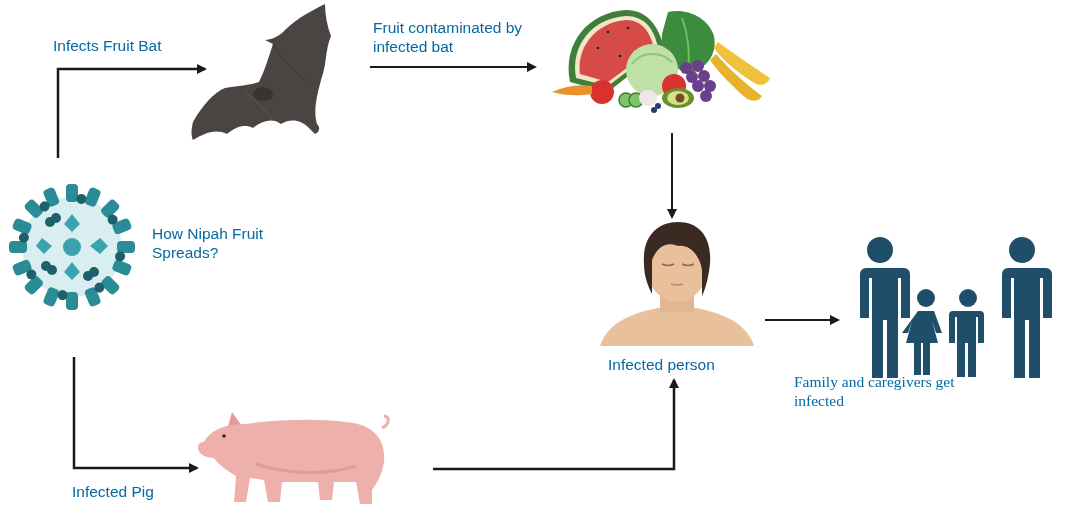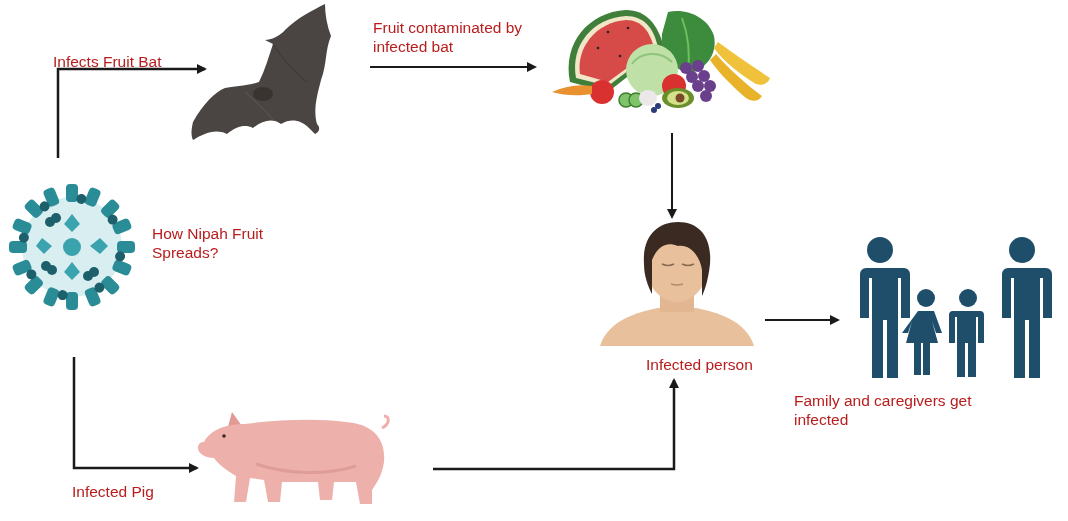--- a/index.html
+++ b/index.html
@@ -1,18 +1,18 @@
 <!DOCTYPE html>
 <html><head>
 <meta charset="utf-8">
 <style>
   html, body { margin:0; padding:0; background:#ffffff; }
   body { width:1068px; height:521px; position:relative; overflow:hidden;
          font-family:"Liberation Sans", sans-serif; color:#2b2b2b; }
-  .lbl { position:absolute; font-size:15.5px; line-height:19px; color:#b91c1c; white-space:pre-line; }
+  .lbl { position:absolute; font-size:15.5px; line-height:19px; color:#0369a1; white-space:pre-line; }
   svg.layer { position:absolute; left:0; top:0; }
   .icon { position:absolute; }
 </style>
 </head>
 <body>
 
 <svg class="layer" width="1068" height="521">
   <defs>
     <marker id="ah" markerWidth="10" markerHeight="10" refX="8" refY="5" orient="auto" markerUnits="userSpaceOnUse">
       <path d="M0,0 L10,5 L0,10 z" fill="#1a1a1a"></path>
@@ -31,28 +31,28 @@
     <polyline points="74,357 74,468 197,468" fill="none" stroke="#1a1a1a" stroke-width="2.5" marker-end="url(#ah)"></polyline>
   </g>
   <g>
     <polyline points="433,469 674,469 674,380" fill="none" stroke="#1a1a1a" stroke-width="2.5" marker-end="url(#ah)"></polyline>
   </g>
   <g>
     <line x1="765" y1="320" x2="838" y2="320" stroke="#1a1a1a" stroke-width="1.8" marker-end="url(#ah)"></line>
   </g>
 </svg>
 
-<div class="lbl" style="left:53px;top:52px;text-align:center;">Infects Fruit Bat</div>
+<div class="lbl" style="left:53px;top:36px;text-align:center;">Infects Fruit Bat</div>
 <div class="lbl" style="left:373px;top:18px;">Fruit contaminated by
 infected bat</div>
 <div class="lbl" style="left:152px;top:224px;">How Nipah Fruit
 Spreads?</div>
 <div class="lbl" style="left:72px;top:482px;">Infected Pig</div>
-<div class="lbl" style="left:608px;top:355px;margin-left:38px;">Infected person</div>
-<div class="lbl" style="left:794px;top:391px;">Family and caregivers get
+<div class="lbl" style="left:608px;top:355px;">Infected person</div>
+<div class="lbl" style="left:794px;top:372px;font-family:Liberation Serif, serif;">Family and caregivers get
 infected</div>
 
 <svg class="icon" style="left:185px;top:0px;" width="150" height="145" viewBox="0 0 150 145">
   <path d="M140,4 C128,10 112,18 100,30 C95,36 86,40 80,40 L88,44 C84,56 80,70 74,82 C62,86 48,86 40,88 C30,92 18,104 8,122 C6,130 6,136 8,140 C18,134 30,128 42,134 C52,126 60,124 68,128 C78,120 88,118 96,124 C106,118 116,120 124,128 L130,134 C134,132 136,128 132,124 C128,110 132,96 136,80 C142,64 140,50 146,36 C142,26 140,14 140,4 Z" fill="#4a4543"></path>
   <path d="M88,44 C96,58 110,72 122,82" stroke="#3a3533" stroke-width="1" fill="none"></path>
   <path d="M60,92 C70,100 80,110 88,120" stroke="#5e5856" stroke-width="1" fill="none"></path>
   <ellipse cx="78" cy="94" rx="10" ry="7" fill="#3a3431"></ellipse>
 </svg>
 
 <svg class="icon" style="left:548px;top:4px;" width="230" height="112" viewBox="0 0 230 112">

